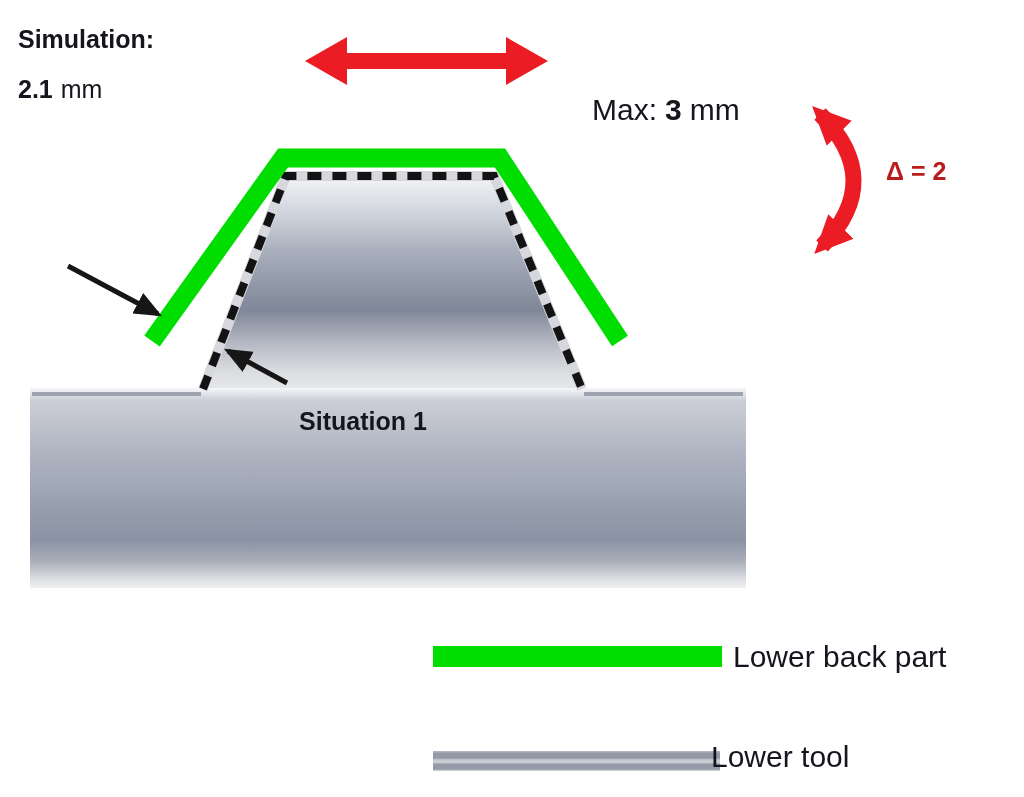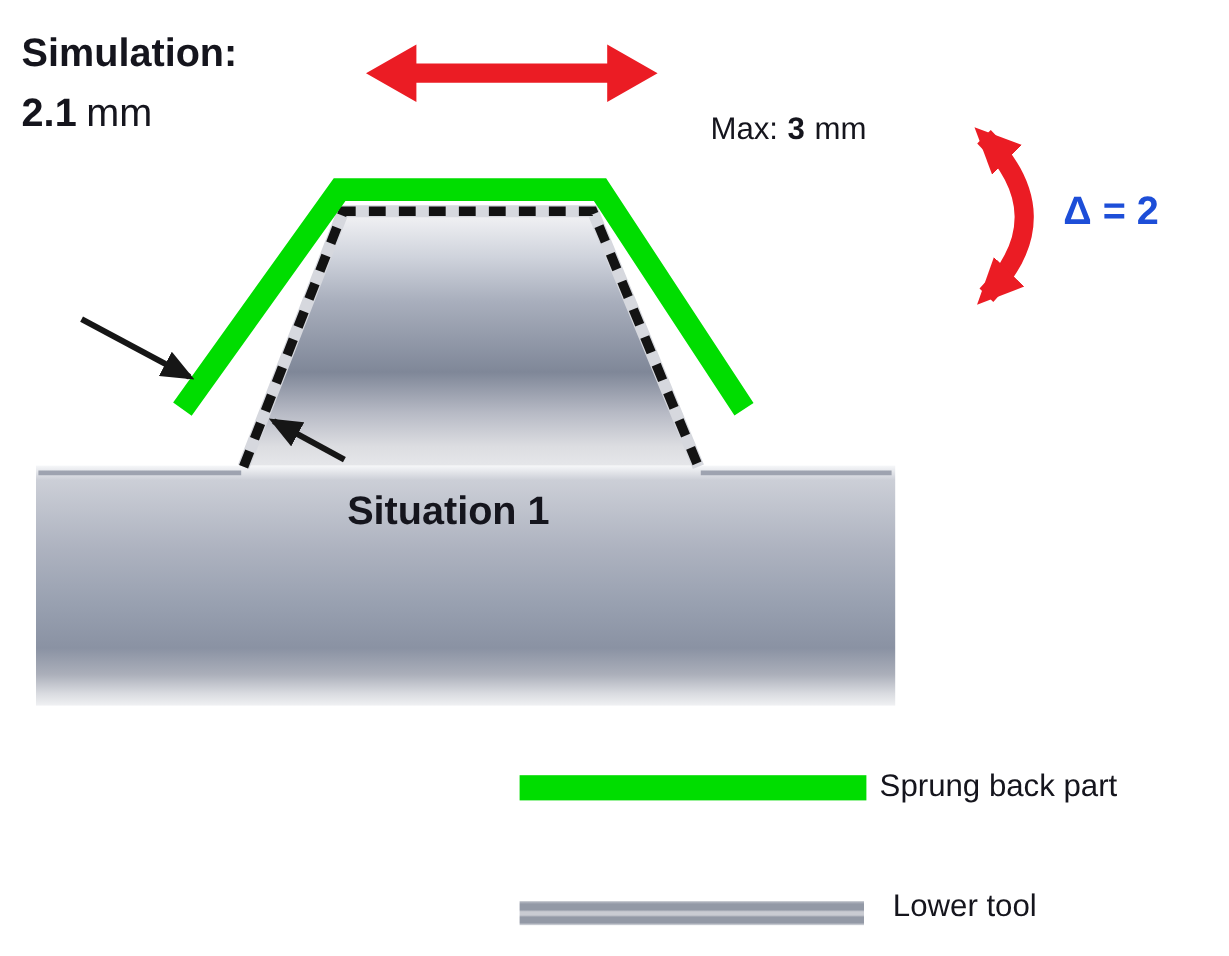--- a/index.html
+++ b/index.html
@@ -7,25 +7,25 @@
     position:relative;
     width:1024px;height:797px;
     background:#ffffff;
     font-family:"Liberation Sans", sans-serif;
     color:#15151d;
     overflow:hidden;
   }
   #diagram-svg{position:absolute;left:0;top:0;}
   .txt{position:absolute;line-height:1.1;white-space:nowrap;}
   .b{font-weight:bold;}
-  .fs31{font-size:33px;}
-  .fs30{font-size:26px;}
+  .fs31{font-size:25px;}
+  .fs30{font-size:30px;}
   .gap{display:inline-block;width:8px;}
-  #delta-label{color:#1d4ed8;}
-  #situation-label{width:190px;text-align:right;}
+  #delta-label{color:#b91c1c;}
+  #situation-label{width:190px;text-align:center;}
 </style>
 </head>
 <body>
 
 <div id="canvas">
 
   <svg id="diagram-svg" width="1024" height="797" viewBox="0 0 1024 797">
     <defs>
       <linearGradient id="baseGrad" x1="0" y1="388" x2="0" y2="588" gradientUnits="userSpaceOnUse">
         <stop offset="0" stop-color="#F6F7F9"></stop>
@@ -90,16 +90,16 @@
     <span class="b">2.1</span><span class="gap"></span><span>mm</span>
   </div>
 
   <div class="txt fs30" style="left:592px;top:93px;">
     <span>Max:</span><span class="gap"></span><span class="b">3</span><span class="gap"></span><span>mm</span>
   </div>
   <div id="delta-label" class="txt b fs31" style="left:886px;top:158px;">Δ = 2</div>
 
   <div id="situation-label" class="txt b fs31" style="left:268px;top:408px;">Situation 1</div>
 
-  <div class="txt fs30" style="left:733px;top:640px;">Sprung back part</div>
-  <div class="txt fs30" style="left:744px;top:740px;">Lower tool</div>
+  <div class="txt fs30" style="left:733px;top:640px;">Lower back part</div>
+  <div class="txt fs30" style="left:711px;top:740px;">Lower tool</div>
 
 </div>
 
 </body></html>

